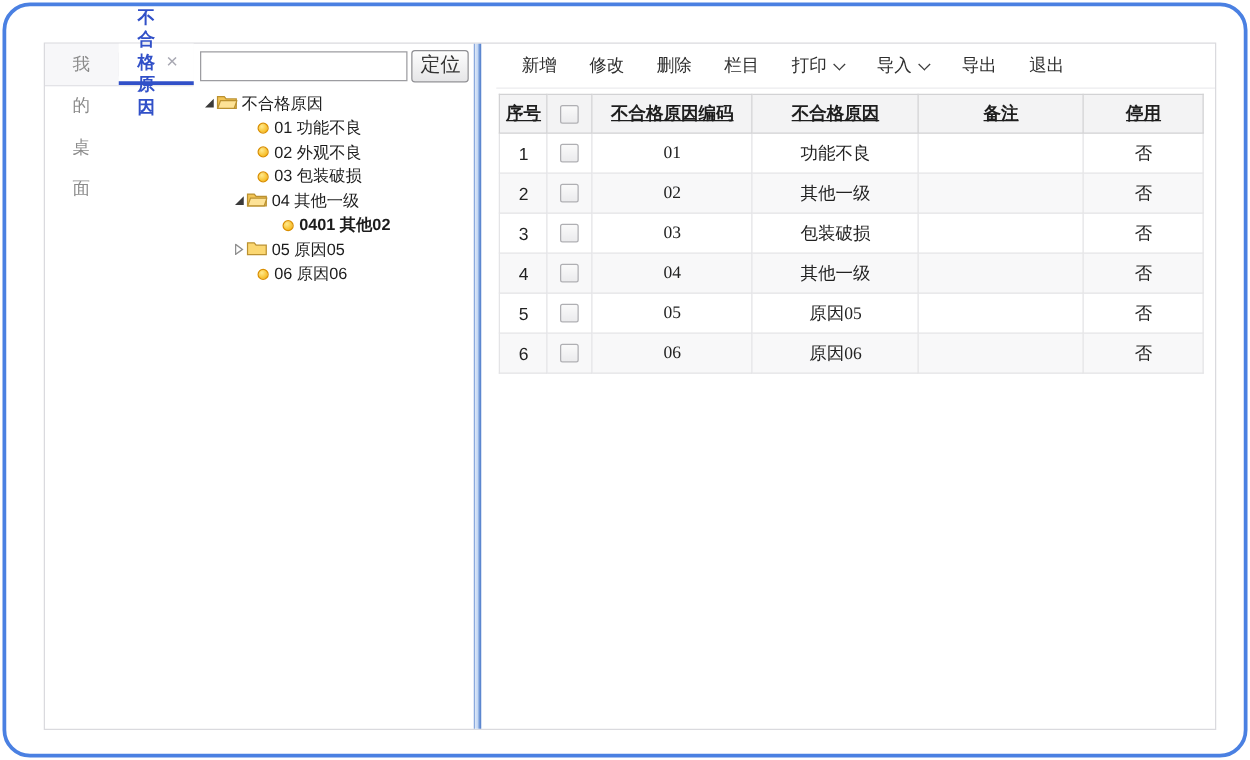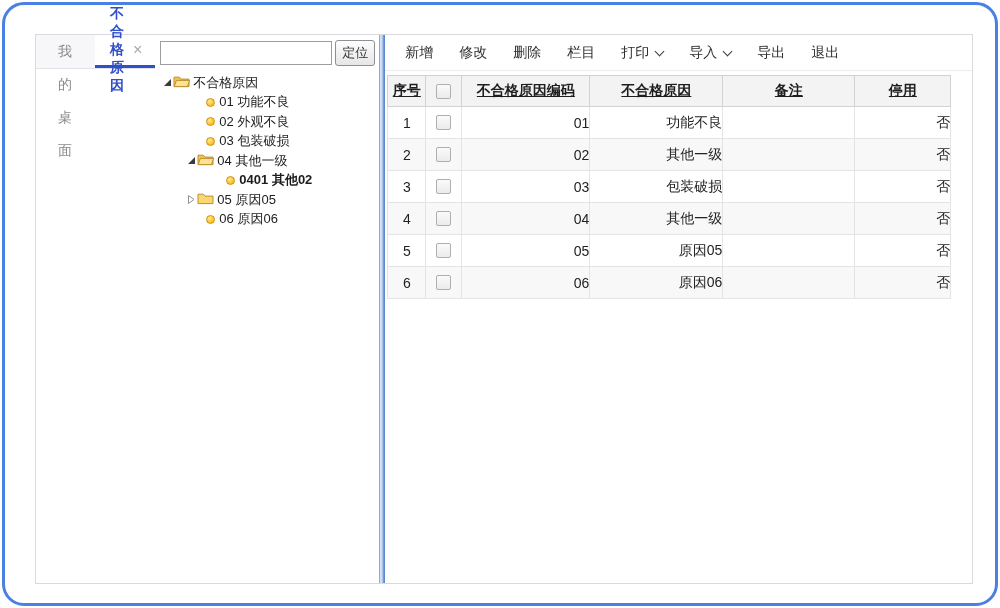--- a/index.html
+++ b/index.html
@@ -16,53 +16,53 @@
   .tabdiv{width:1px;background:#e0e0e4;margin:7px 0;}
   .tab-active{background:#fff;border-bottom:3px solid #3150c8;color:#3150c8;font-weight:bold;
               font-size:14px;display:flex;align-items:center;gap:9px;padding:0 13px 0 15px;}
   .tab-close{color:#a8a8b2;font-weight:normal;font-size:16px;line-height:1;cursor:pointer;}
   
   .main{flex:1;display:flex;min-height:0;}
   .left{width:224px;flex:0 0 224px;display:flex;flex-direction:column;}
   .search-row{height:35px;flex:0 0 35px;display:flex;align-items:center;padding:0 4px 0 5px;gap:3px;}
   .search-input{flex:1;height:22px;border:1px solid #9d9da1;padding:0 4px;font-size:13px;outline:none;min-width:0;}
   .locate-btn{height:26px;padding:0 6px;border:1px solid #8f8f93;border-radius:3px;
-              background:linear-gradient(#fdfdfd,#e6e6e8);font-size:13px;color:#333;cursor:pointer;}
+              background:linear-gradient(#fdfdfd,#e6e6e8);font-size:16px;color:#333;cursor:pointer;}
   .tree{flex:1;padding-top:3px;overflow:hidden;font-size:13px;}
   .trow{height:19.5px;display:flex;align-items:center;white-space:nowrap;cursor:default;}
   .trow .exp{width:10px;flex:0 0 10px;display:flex;align-items:center;justify-content:center;}
   .trow .ficon{width:17px;flex:0 0 17px;margin:0 3px 0 1px;}
   .trow .dot{width:9px;height:9px;flex:0 0 9px;border-radius:50%;margin-right:4px;
              background:radial-gradient(circle at 35% 32%,#ffe98c 0%,#f7bc23 75%);
              border:1px solid #d98e00;box-sizing:border-box;}
   .trow.lv0.branch{padding-left:7px;}
   .trow.lv1.branch{padding-left:31px;}
   .trow.lv1.leaf{padding-left:51px;text-align:center;}
   .trow.lv2.leaf{padding-left:71px;font-weight:bold;}
   .trow .tlabel{color:#1c1c1c;}
   
   .splitter{width:6px;flex:0 0 6px;cursor:col-resize;
     background:linear-gradient(90deg,#8aa9dd 0,#8aa9dd 1px,#dde8f8 1px,#c4d7f3 3px,#8fb0e4 4px,#5d87cf 5px,#5d87cf 6px);}
   
-  .right{flex:1;display:flex;flex-direction:column;min-width:0;}
+  .right{flex:1;display:flex;flex-direction:column;min-width:0;margin-left:12px;}
   .toolbar{height:35px;flex:0 0 35px;border-bottom:1px solid #ececee;display:flex;
            align-items:center;padding-left:20px;gap:26px;font-size:14px;color:#2e2e2e;}
   .tbtn{display:flex;align-items:center;cursor:pointer;}
   .tbtn .caret{width:6px;height:6px;border-right:1.5px solid #3c3c3c;border-bottom:1.5px solid #3c3c3c;
                transform:rotate(45deg);margin:-3px 0 0 7px;}
   .content{flex:1;position:relative;}
   
   table.grid{border-collapse:collapse;margin:4px 0 0 2px;table-layout:fixed;}
   table.grid th{background:#f3f3f4;border:1px solid #d2d2d4;font-weight:bold;font-size:14px;
                 height:30px;text-align:center;padding:0;color:#1e1e1e;text-decoration:underline;}
   table.grid td{border:1px solid #e4e4e6;font-size:14px;height:31px;padding:0;color:#222;background:#fff;}
   table.grid{border:1px solid #c8c8ca;}
   table.grid tbody tr:nth-child(even) td{background:#f8f8f9;}
   td.c-seq{text-align:center;}
-  td.c-text{text-align:right;padding-left:8px;}
+  td.c-text{text-align:center;padding-left:8px;font-family:Liberation Serif, serif;}
   .cb{width:13px;height:13px;border:1px solid #afafb3;border-radius:2px;
       background:linear-gradient(#fafafa,#ebebed);margin:0 auto;}
   
   .wm{position:absolute;color:#777;opacity:0.05;transform:rotate(-33deg);
       font-size:15px;letter-spacing:2px;line-height:26px;pointer-events:none;white-space:pre;}
   .wm1{left:698px;top:360px;} .wm2{left:330px;top:470px;} .wm3{left:742px;top:452px;} .wm4{left:762px;top:288px;}
 </style>
 </head>
 <body>
 

